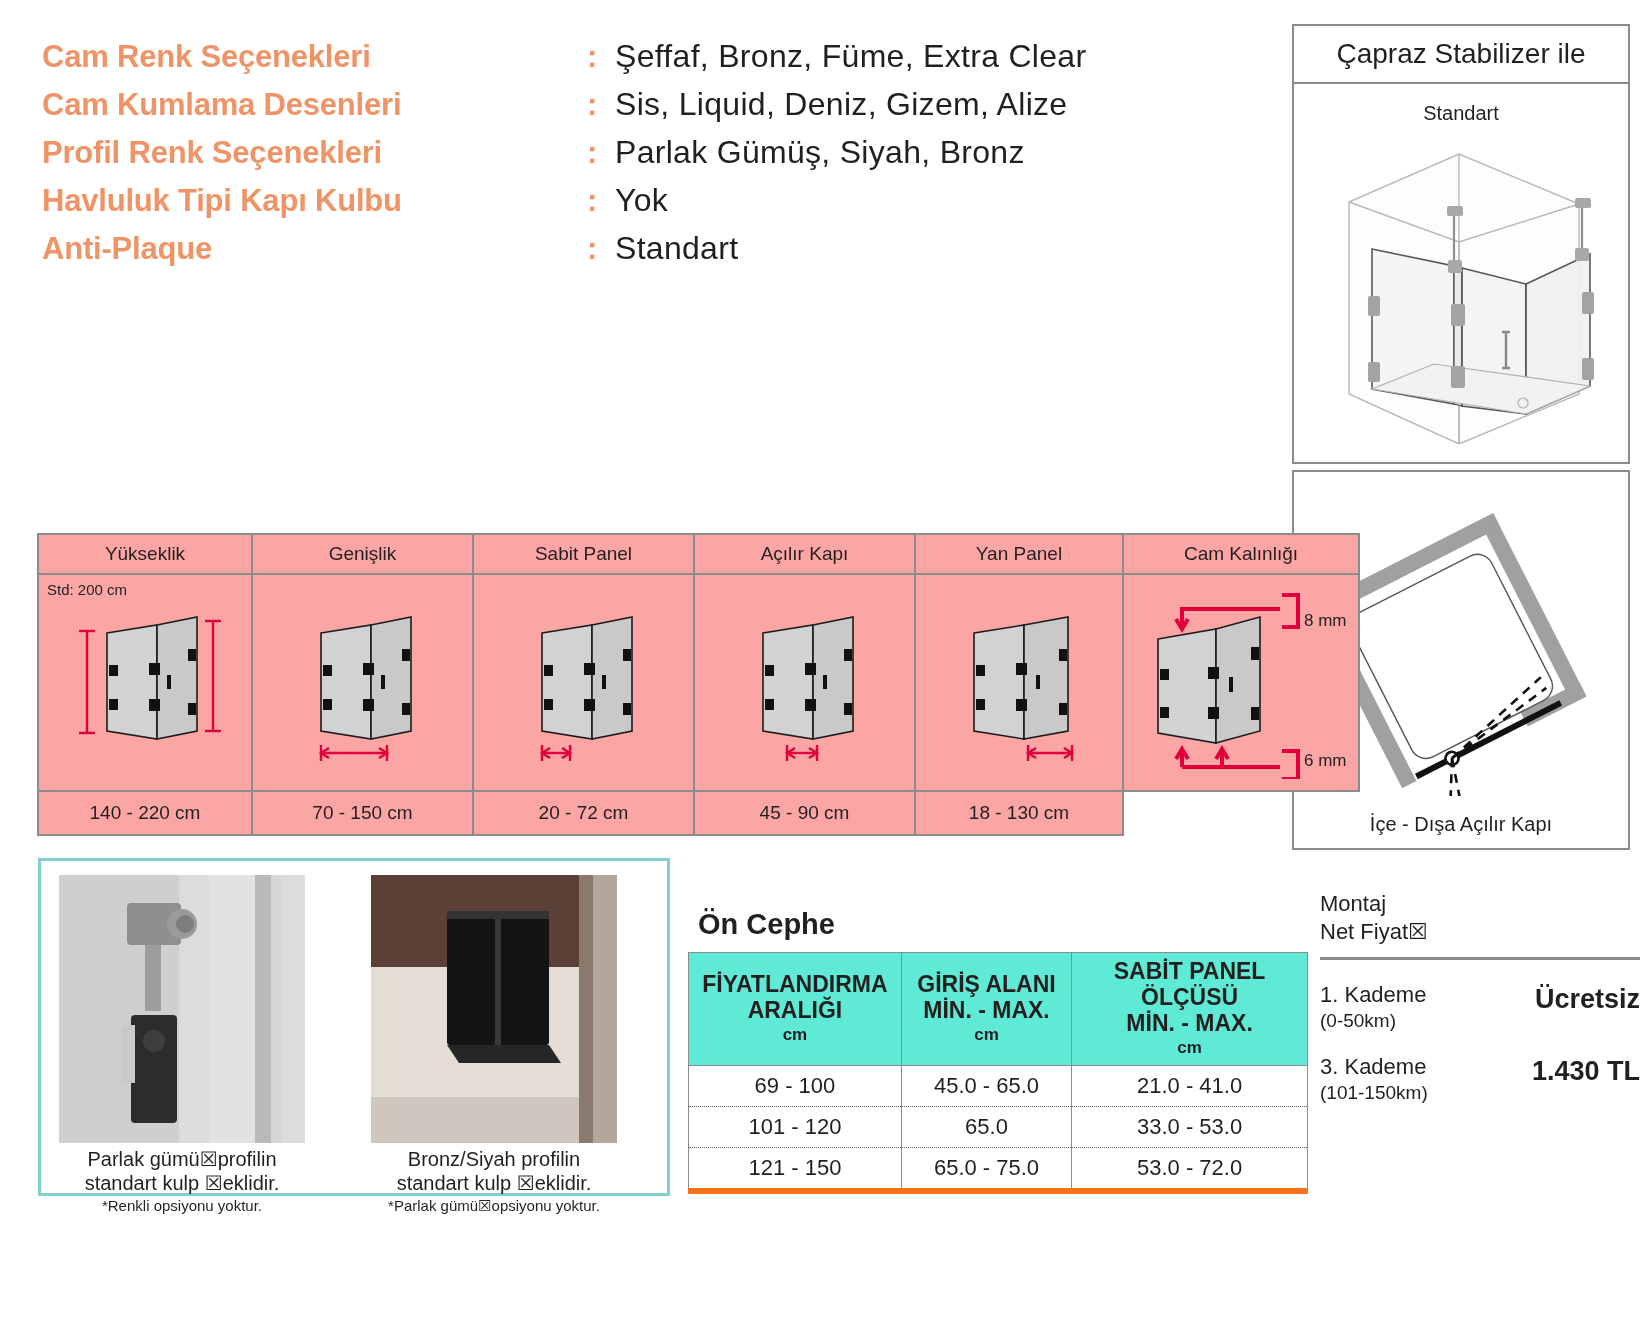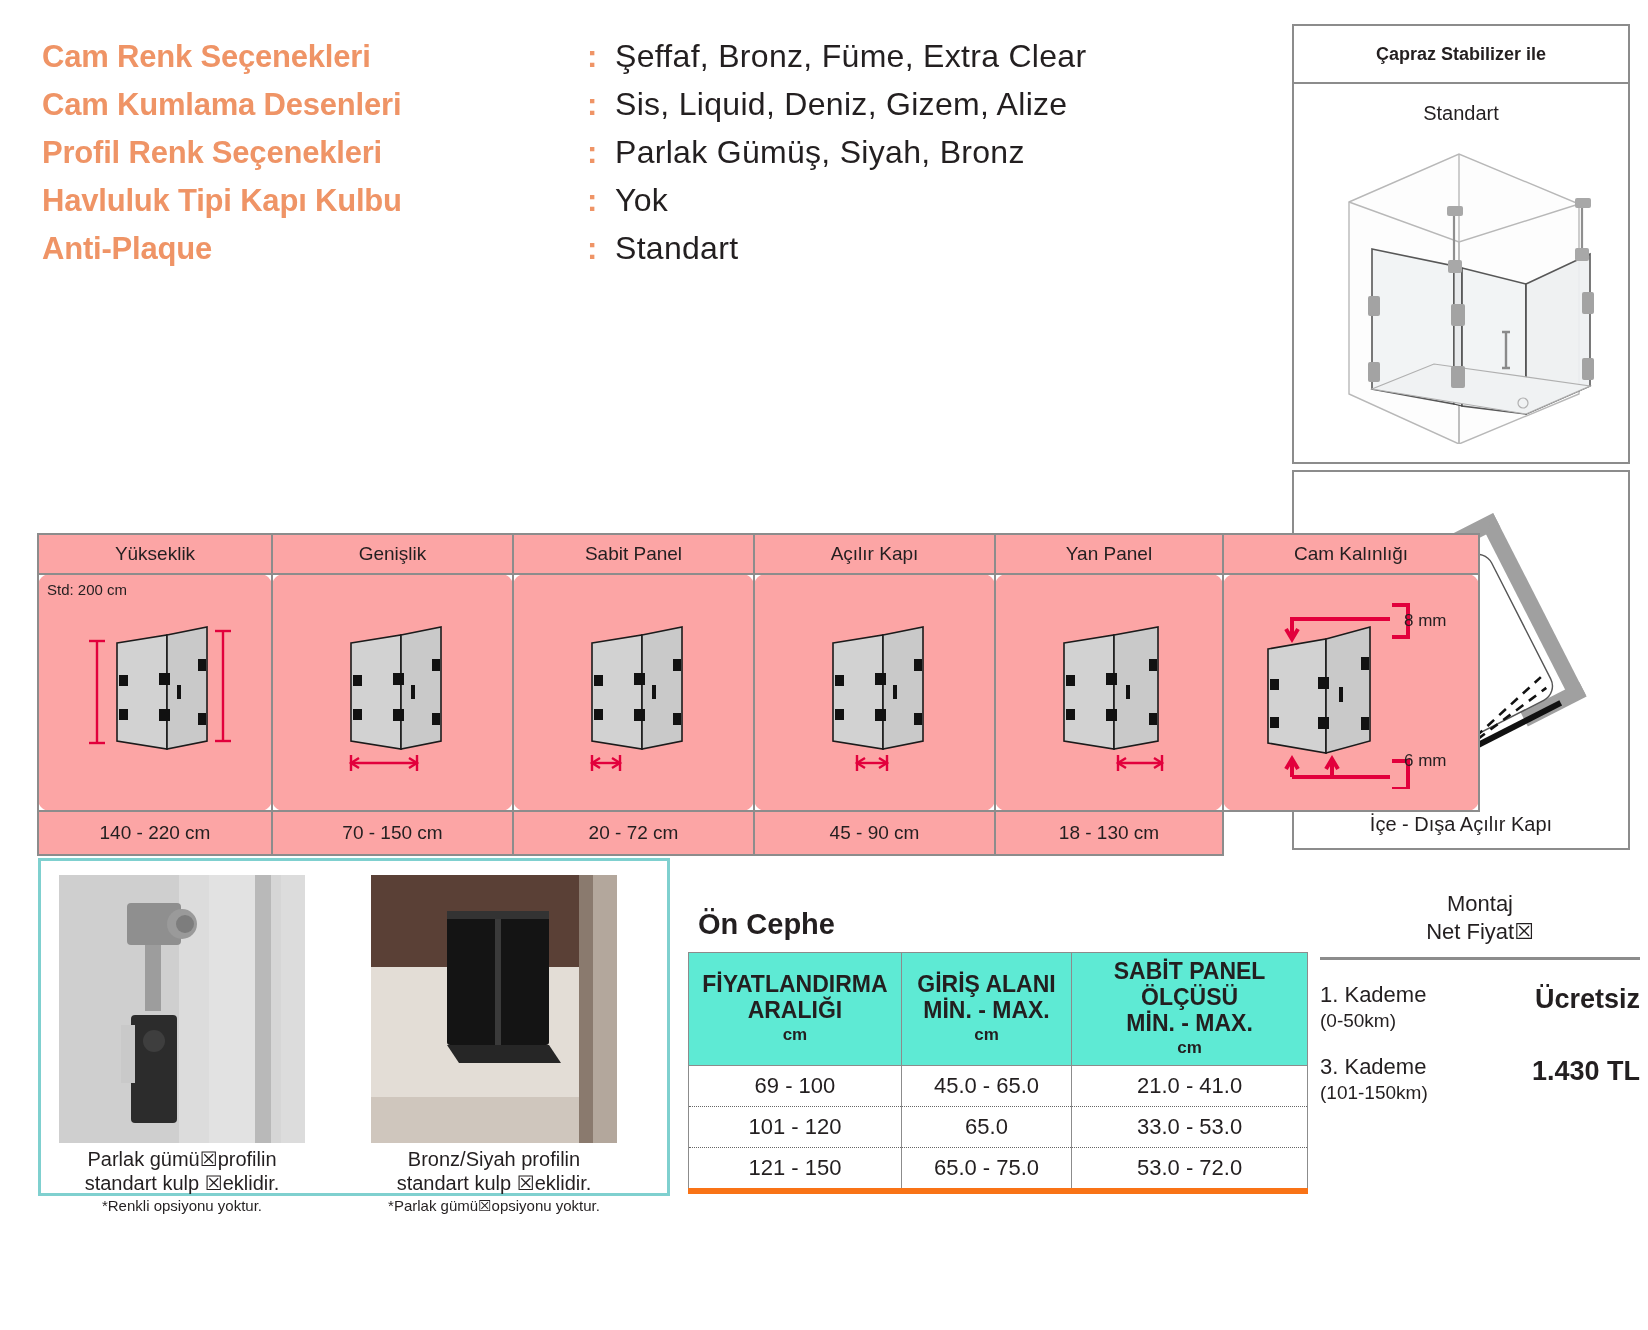--- a/index.html
+++ b/index.html
@@ -41,22 +41,21 @@
   
   #right-panel-top {
     left: 1292px; top: 24px; width: 338px; height: 440px;
     border: 2px solid #8c8c8c;
     box-sizing: border-box;
     background: #fff;
   }
   #right-panel-top .panel-head {
     height: 56px; border-bottom: 2px solid #8c8c8c;
     display: flex; align-items: center; justify-content: center;
-    font-size: 18px;
-    font-weight: bold;
+    font-size: 28px;
   }
   #right-panel-top .panel-sub {
     margin-top: 18px; text-align: center; font-size: 20px;
   }
   #right-panel-bottom {
     left: 1292px; top: 470px; width: 338px; height: 380px;
     border: 2px solid #8c8c8c;
     box-sizing: border-box;
     background: #fff;
   }
@@ -71,21 +70,21 @@
     border-collapse: collapse;
   }
   #dim-table td {
     border: 2px solid #8c8c8c;
     text-align: center;
     vertical-align: middle;
     font-size: 19px;
     background: #fca5a5;
   }
   #dim-table td.hdr { height: 36px; }
-  #dim-table td.cell { height: 198px; position: relative; padding: 16px; border-radius: 12px; }
+  #dim-table td.cell { height: 198px; position: relative; padding: 6px; }
   #dim-table td.val { height: 40px; font-size: 19px; }
   #dim-table td.blank { border: none; background: transparent; }
   .std-note {
     position: absolute; left: 8px; top: 6px;
     font-size: 15px; color: #231f20;
   }
   .mm-label {
     font-size: 17px; color: #231f20;
   }
 
@@ -126,21 +125,21 @@
     border-right: 1px solid #8c8c8c;
     border-bottom: 1px dotted #666;
     font-size: 22px;
     text-align: center;
     height: 38px;
   }
   #price-table tr:last-child td { border-bottom: 6px solid #f97316; }
 
   
   #montaj { left: 1320px; top: 890px; width: 320px; }
-  #montaj .m-title { text-align: center; font-size: 22px; line-height: 1.25; }
+  #montaj .m-title { text-align: left; font-size: 22px; line-height: 1.25; }
   #montaj .m-rule { height: 3px; background: #8c8c8c; margin: 12px 0 0 0; }
   .m-row { display: flex; align-items: flex-start; margin-top: 22px; }
   .m-left { width: 150px; font-size: 22px; line-height: 1.22; }
   .m-left .km { font-size: 19px; display: block; }
   .m-price { flex: 1; font-size: 27px; font-weight: bold; text-align: right; padding-top: 2px; }
 </style>
 </head>
 <body>
 
 <div class="abs" id="spec-list">

